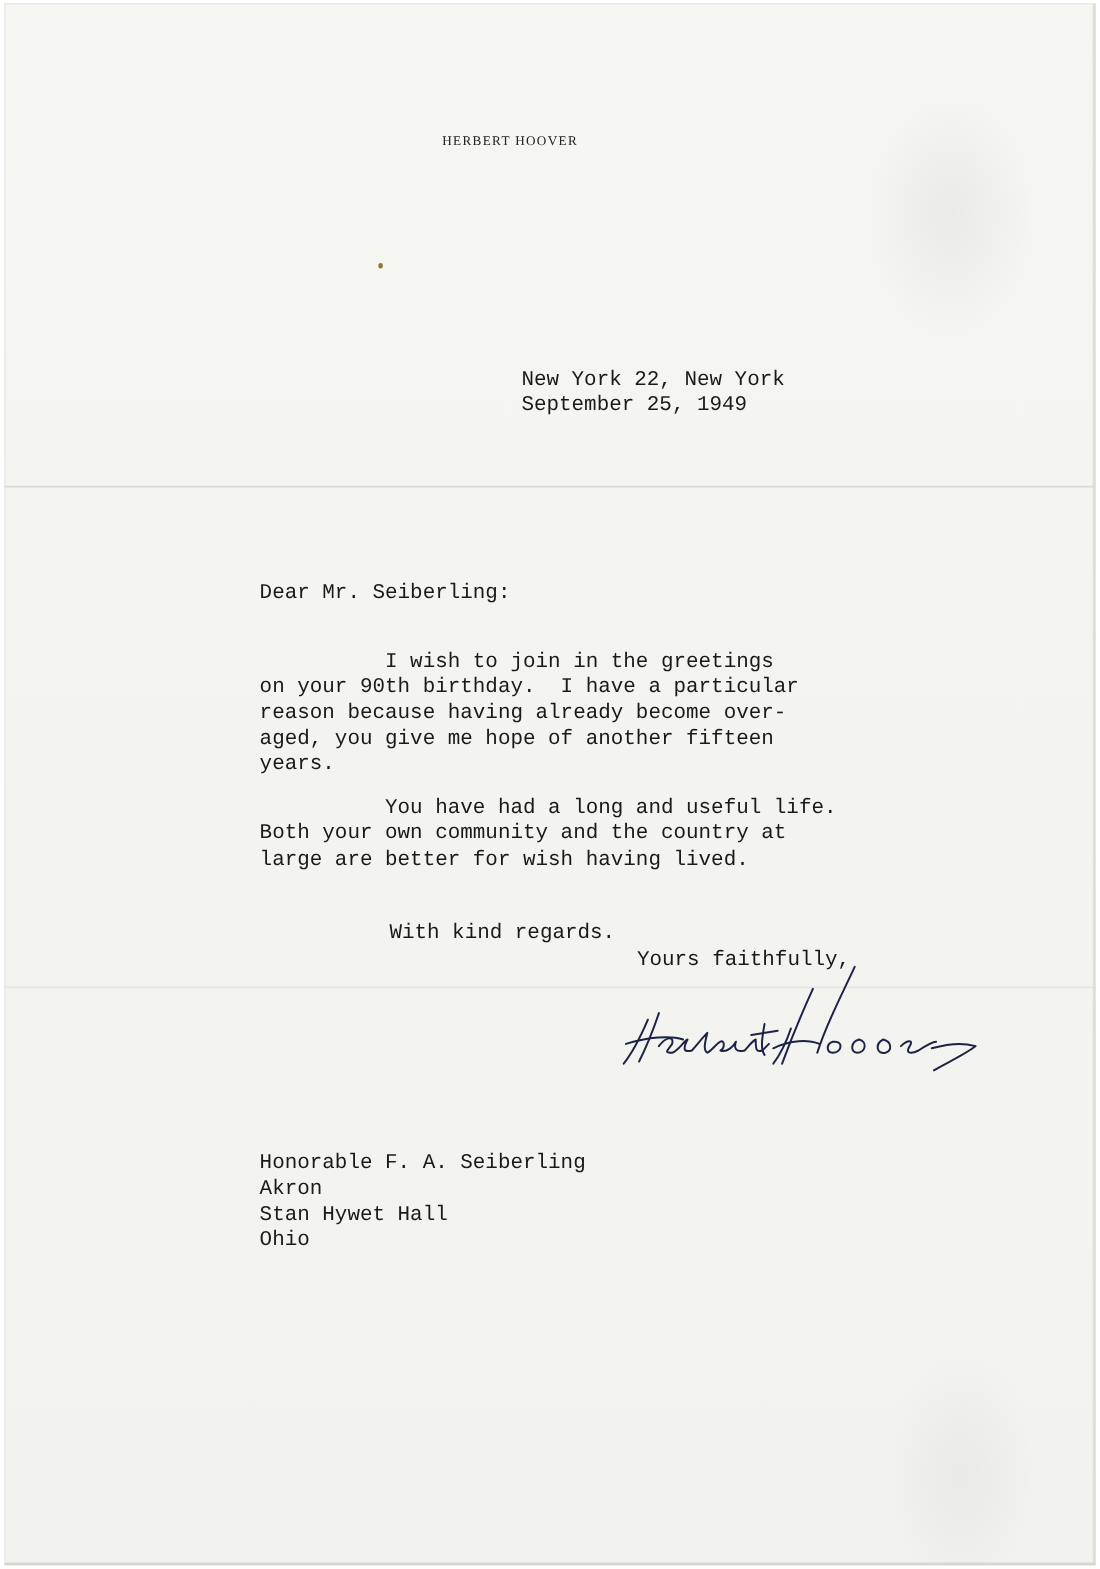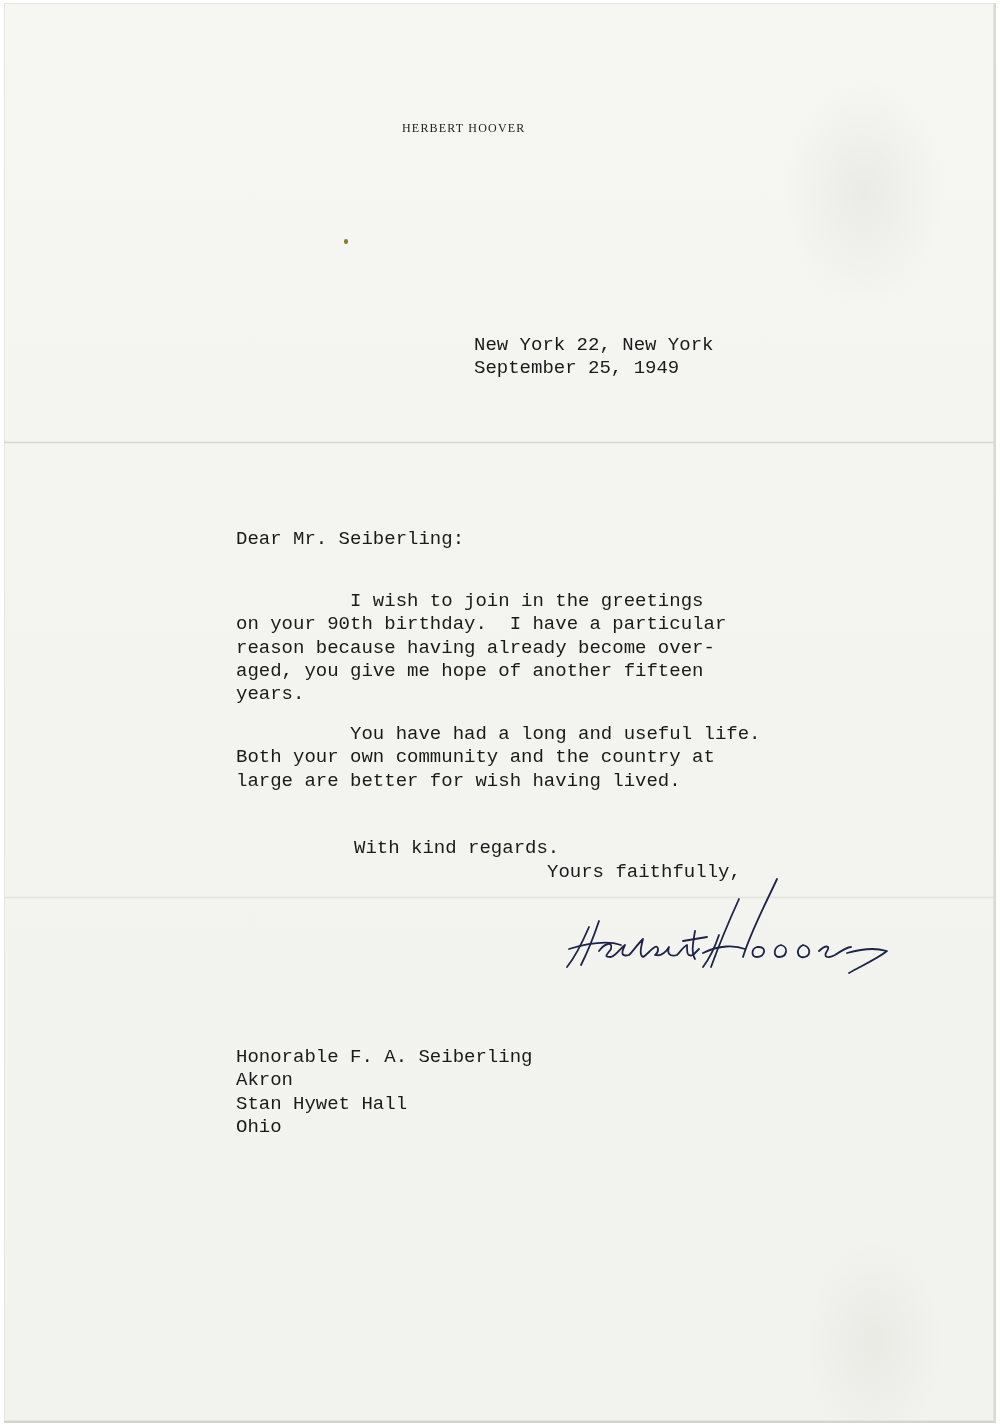--- a/index.html
+++ b/index.html
@@ -64,21 +64,21 @@
       line-height: 23.3px;
     }
     .block {
       position: absolute;
     }
     .address-block { left: 470px; top: 331px; }
     .salutation { left: 232px; top: 525px; }
     .para1 { left: 232px; top: 587px; }
     .para2 { left: 232px; top: 720px; }
     .closing1 { left: 350px; top: 834px; }
-    .closing2 { left: 543px; top: 858px; }
+    .closing2 { left: 575px; top: 858px; }
     .recipient { left: 232px; top: 1043px; }
 
     .signature {
       position: absolute;
       left: 555px;
       top: 858px;
       width: 400px;
       height: 130px;
     }
   </style>

